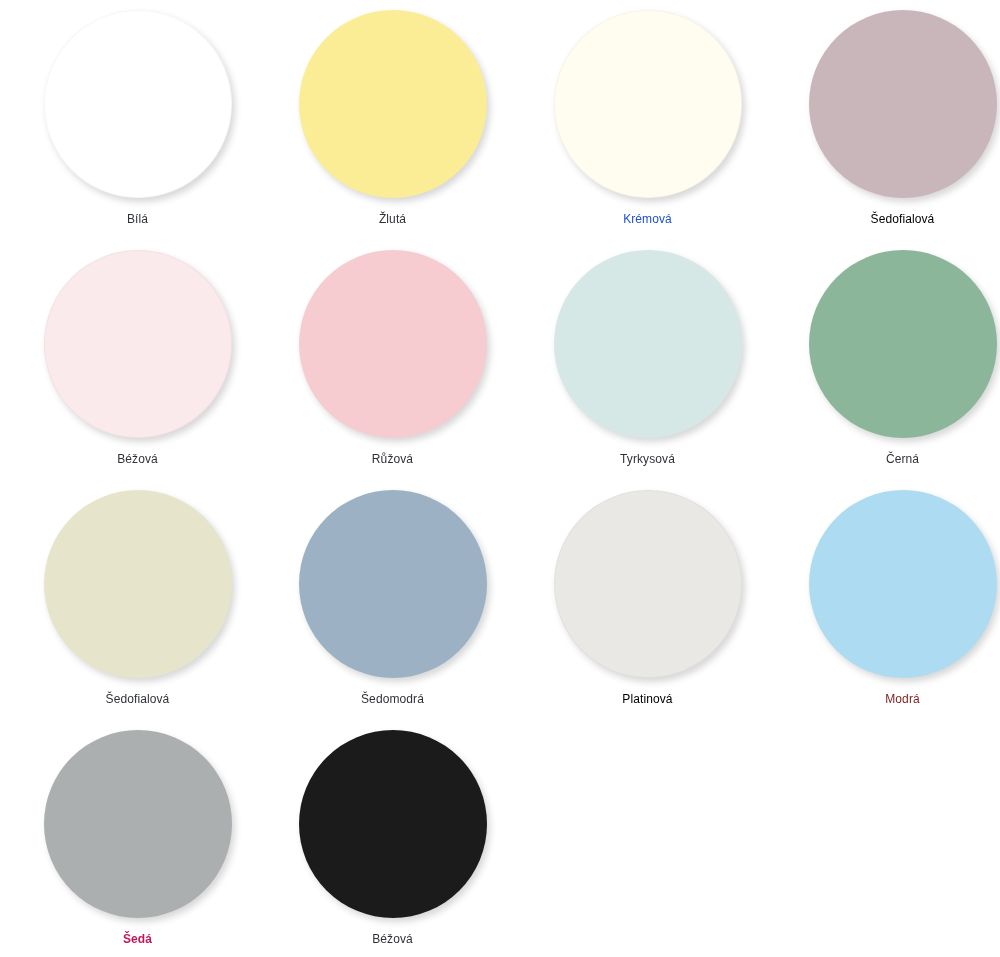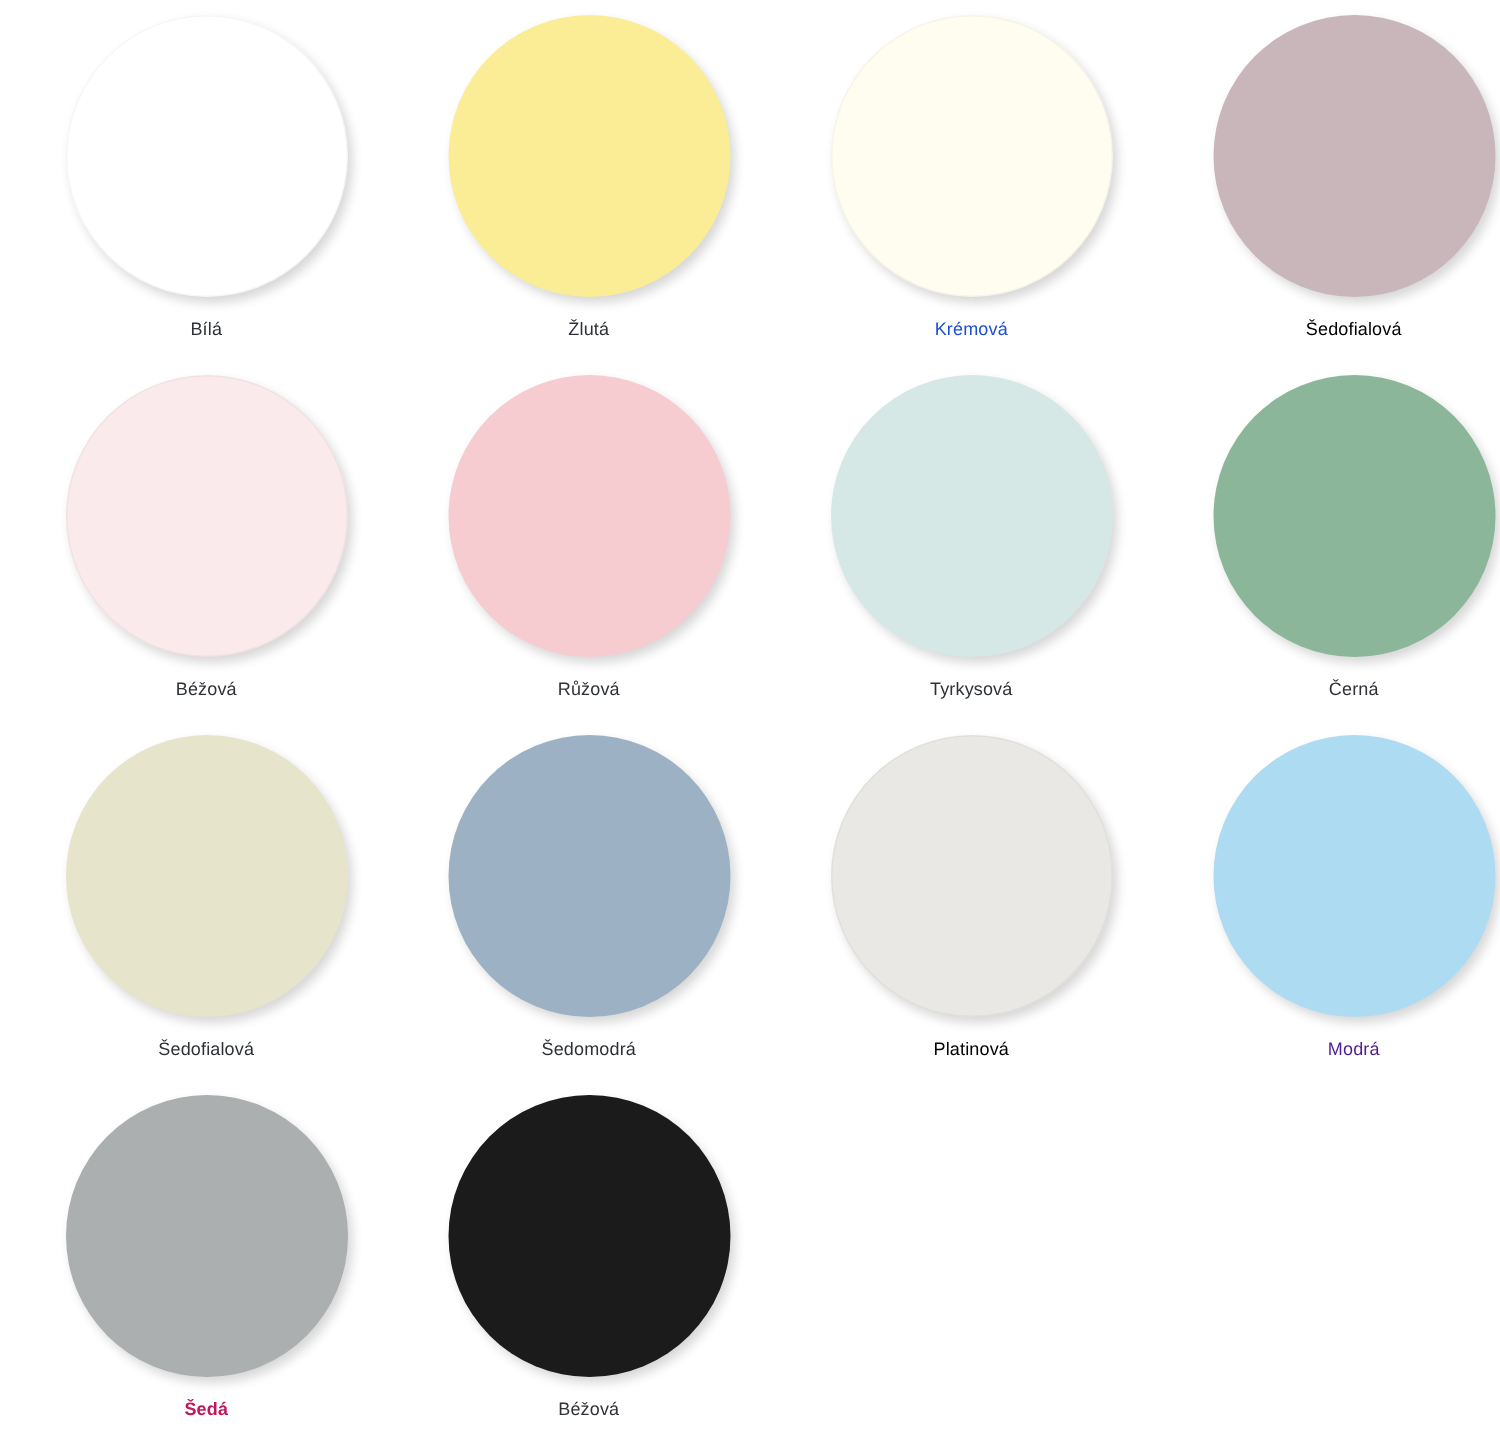--- a/index.html
+++ b/index.html
@@ -106,21 +106,21 @@
     <div class="swatch">
       <div class="swatch-disc" style="background: rgb(157, 177, 196);"></div>
       <div class="swatch-label" style="color: rgb(46, 50, 56);">Šedomodrá</div>
     </div>
     <div class="swatch">
       <div class="swatch-disc is-light-ring" style="background: rgb(234, 232, 228);"></div>
       <div class="swatch-label" style="color: #000000;">Platinová</div>
     </div>
     <div class="swatch">
       <div class="swatch-disc" style="background: rgb(173, 220, 242);"></div>
-      <div class="swatch-label" style="color: #4c1d95;">Modrá</div>
+      <div class="swatch-label" style="color: #7f1d1d;">Modrá</div>
     </div>
     <div class="swatch">
       <div class="swatch-disc" style="background: rgb(172, 175, 175);"></div>
       <div class="swatch-label" style="color: #be185d; font-weight: bold;">Šedá</div>
     </div>
     <div class="swatch">
       <div class="swatch-disc" style="background: rgb(27, 27, 27);"></div>
       <div class="swatch-label" style="color: rgb(46, 50, 56);">Béžová</div>
     </div>
   </div>

